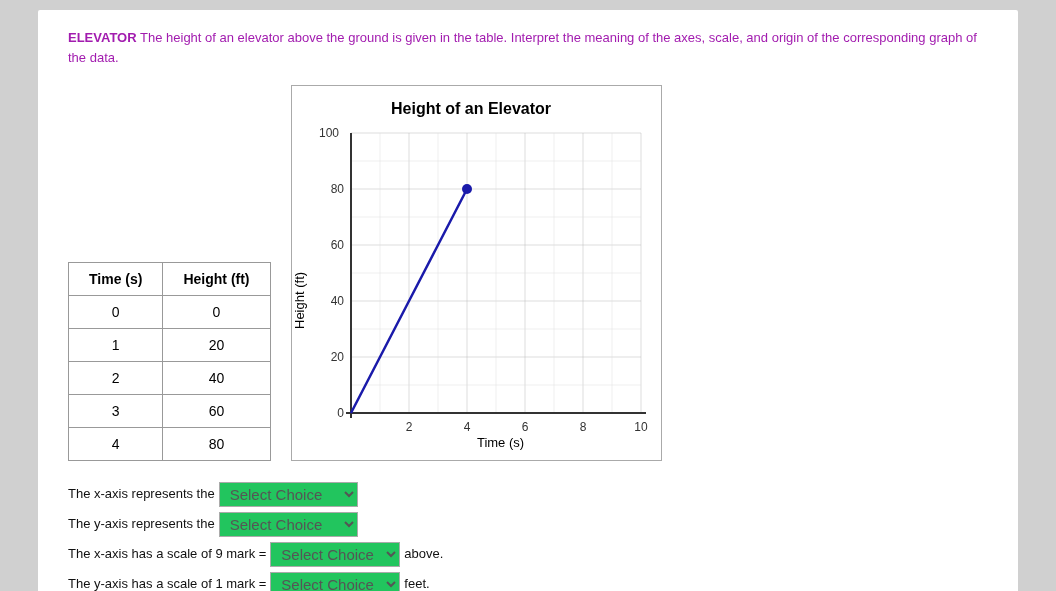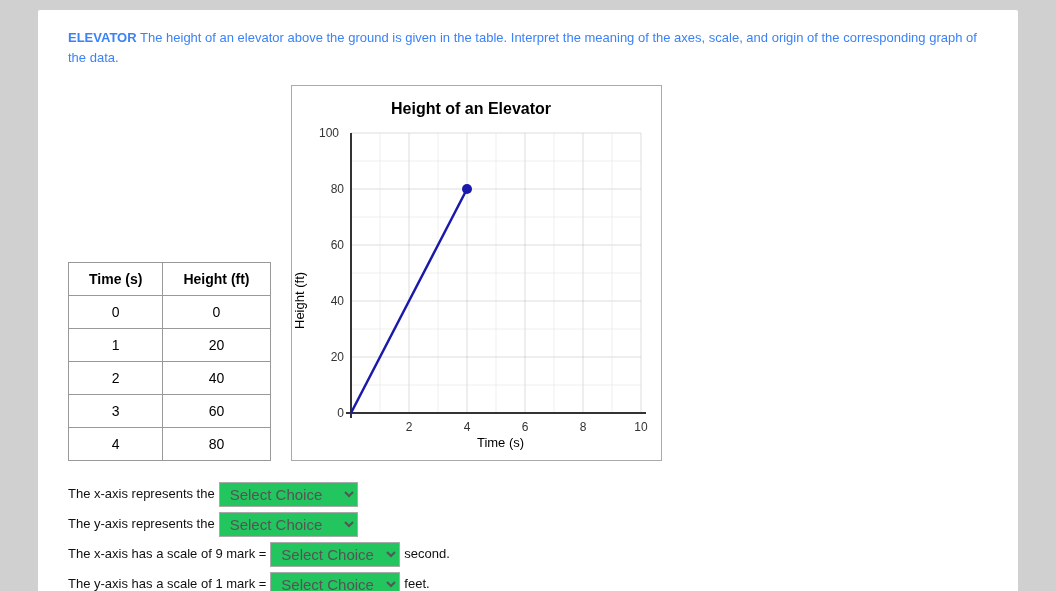--- a/index.html
+++ b/index.html
@@ -15,21 +15,21 @@
     .page {
       background: #ffffff;
       width: 980px;
       padding: 18px 30px 30px 30px;
       border-radius: 2px;
     }
     .problem-text {
       font-size: 13px;
       line-height: 1.5;
       margin-bottom: 18px;
-      color: #3b82f6;
+      color: #a21caf;
     }
     .problem-text strong {
       font-weight: bold;
     }
     .content-area {
       display: flex;
       gap: 20px;
       align-items: flex-end;
       margin-bottom: 20px;
     }
@@ -237,21 +237,21 @@
 
     <p>
       <span>The x-axis has a scale of 9 mark =</span>
       <select class="choice-dropdown">
         <option>Select Choice</option>
         <option>1</option>
         <option>2</option>
         <option>5</option>
         <option>10</option>
       </select>
-      <span>second.</span>
+      <span>above.</span>
     </p>
 
     <p>
       <span>The y-axis has a scale of 1 mark =</span>
       <select class="choice-dropdown">
         <option>Select Choice</option>
         <option>10</option>
         <option>20</option>
         <option>40</option>
         <option>80</option>

